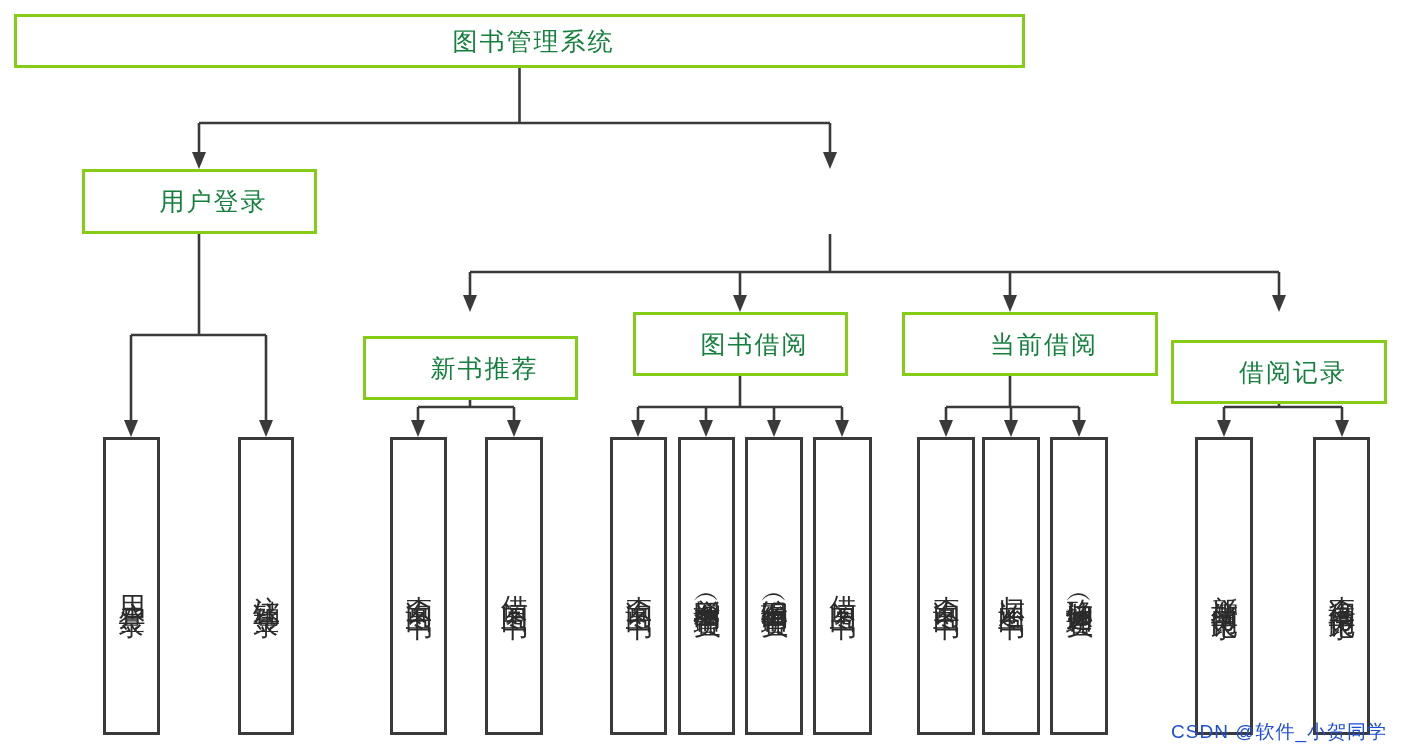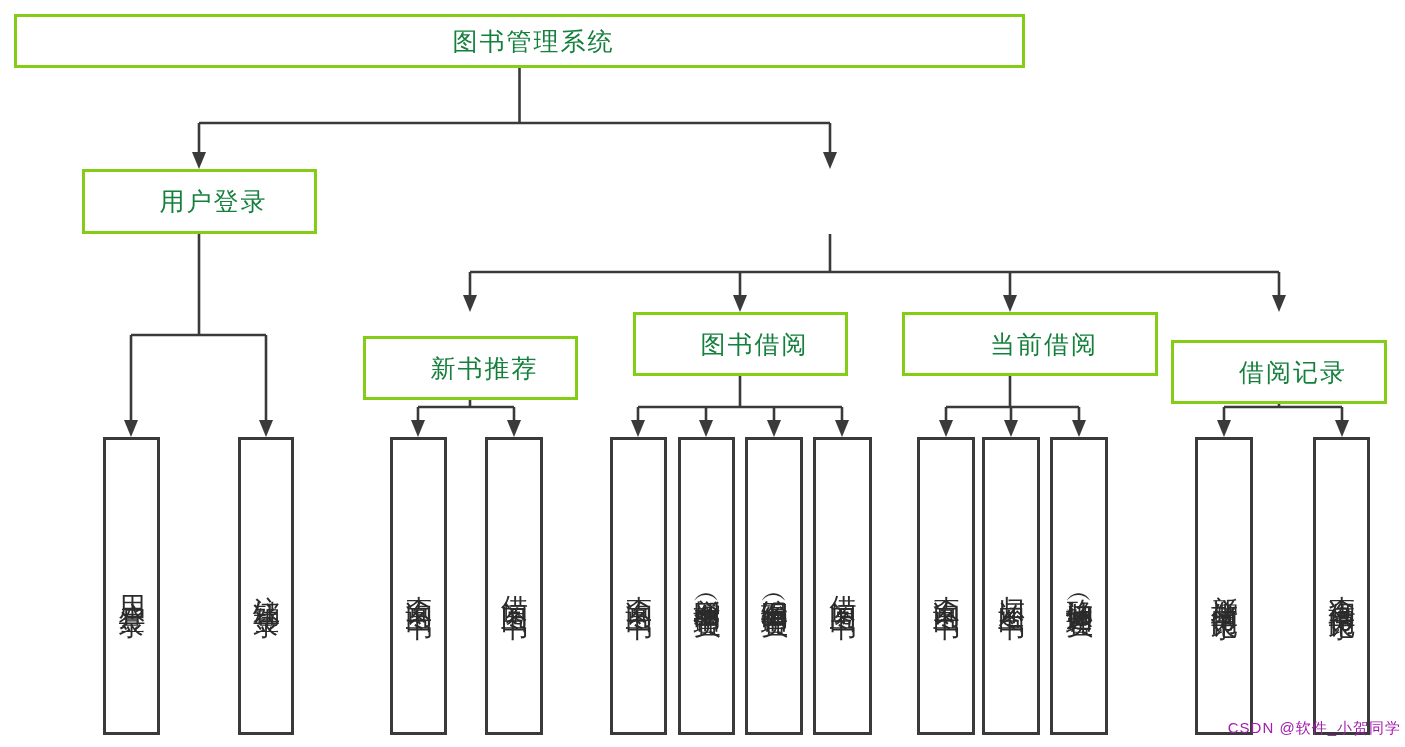--- a/index.html
+++ b/index.html
@@ -51,23 +51,23 @@
   .leaf .vtext {
     writing-mode: vertical-rl;
     line-height: 1;
   }
   .chars4 .vtext { letter-spacing: 6px; }
   .chars6 .vtext { letter-spacing: 4px; }
   .chars9 .vtext { letter-spacing: 2px; }
   .watermark {
     position: absolute;
     top: 719px;
-    right: 4px;
-    font-size: 15px;
-    color: #a21caf;
+    right: 18px;
+    font-size: 19px;
+    color: #1d4ed8;
     letter-spacing: 1px;
     z-index: 5;
     white-space: nowrap;
   }
 </style>
 </head>
 <body>
 
 <div id="canvas">
 

